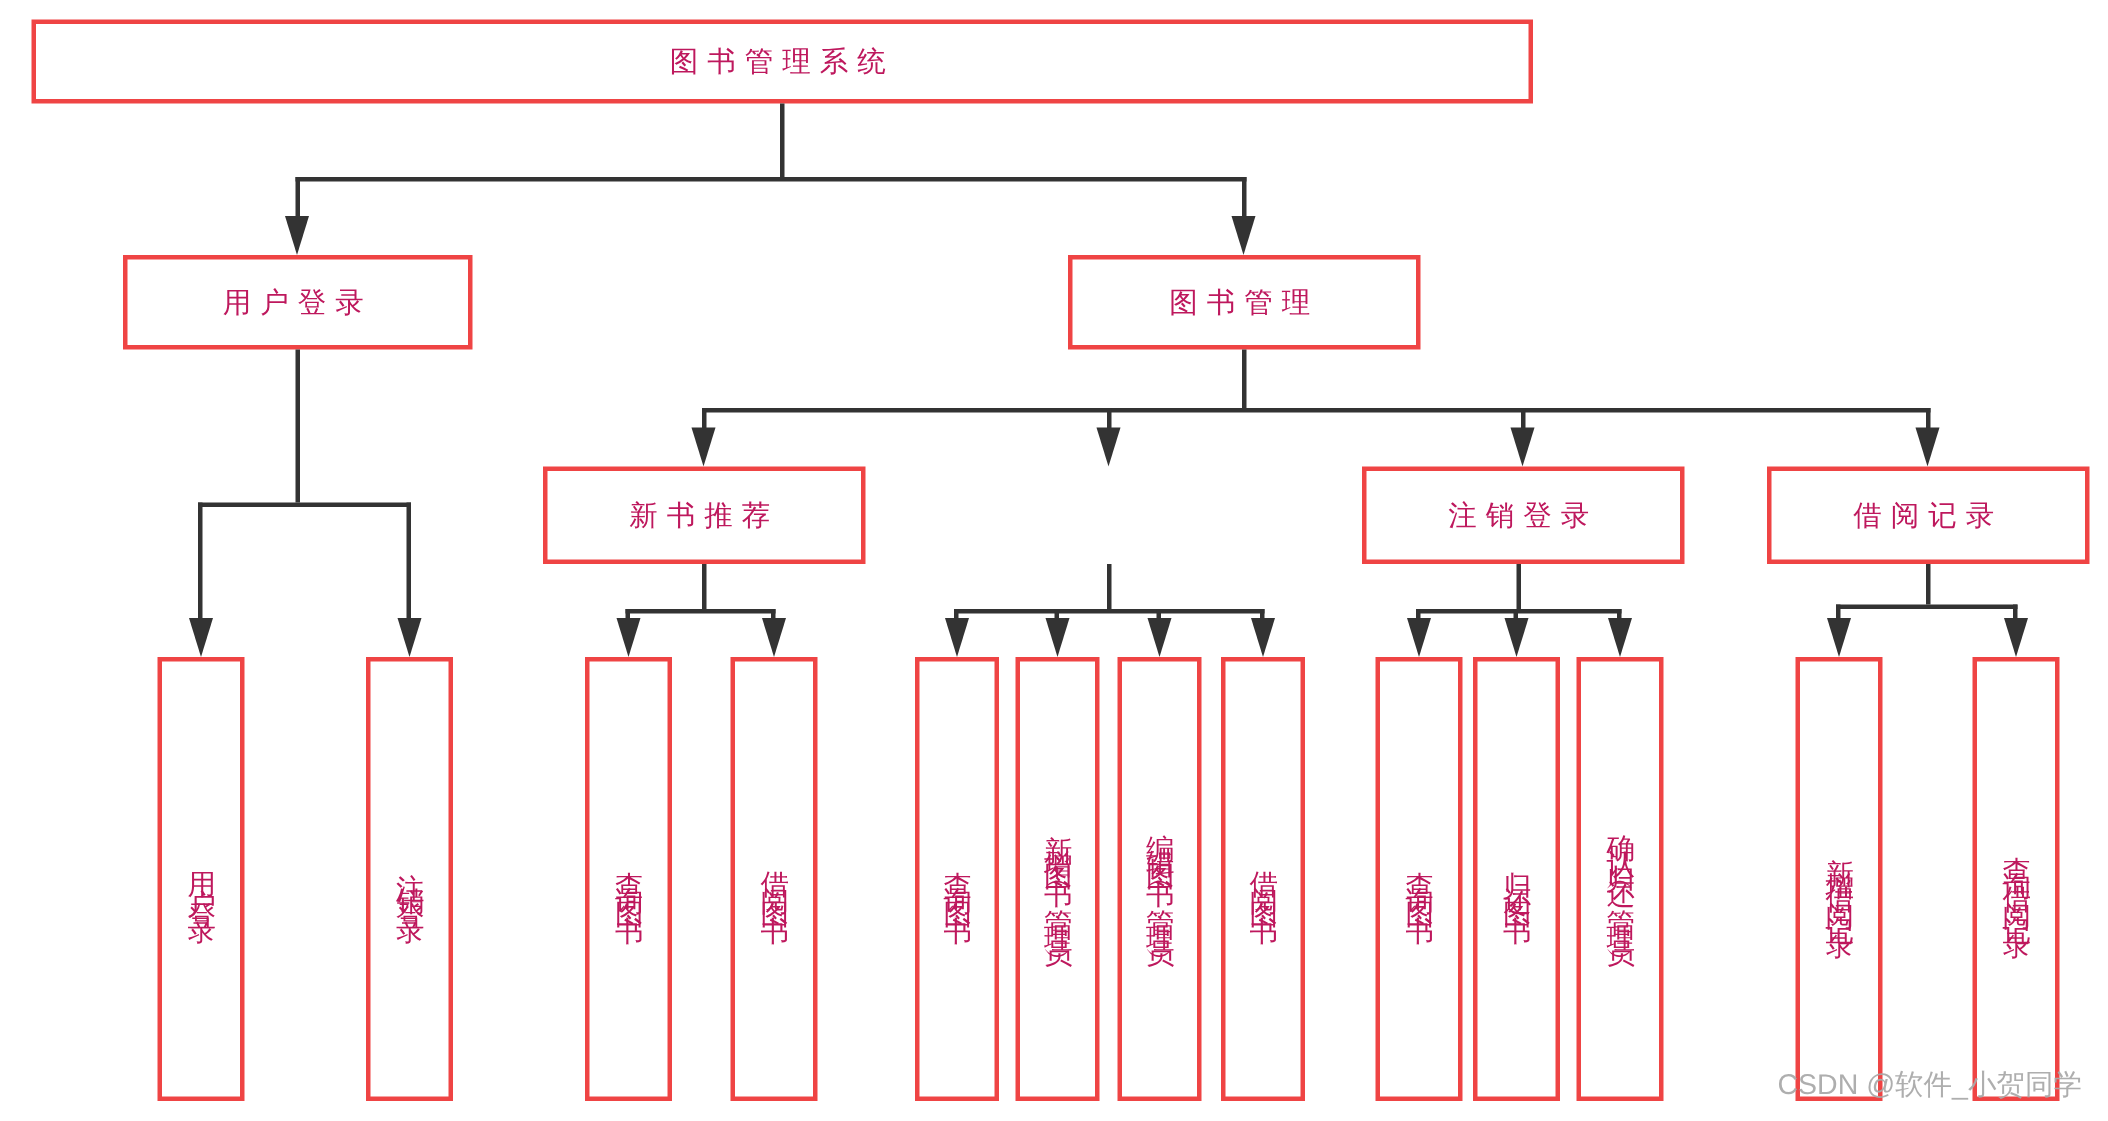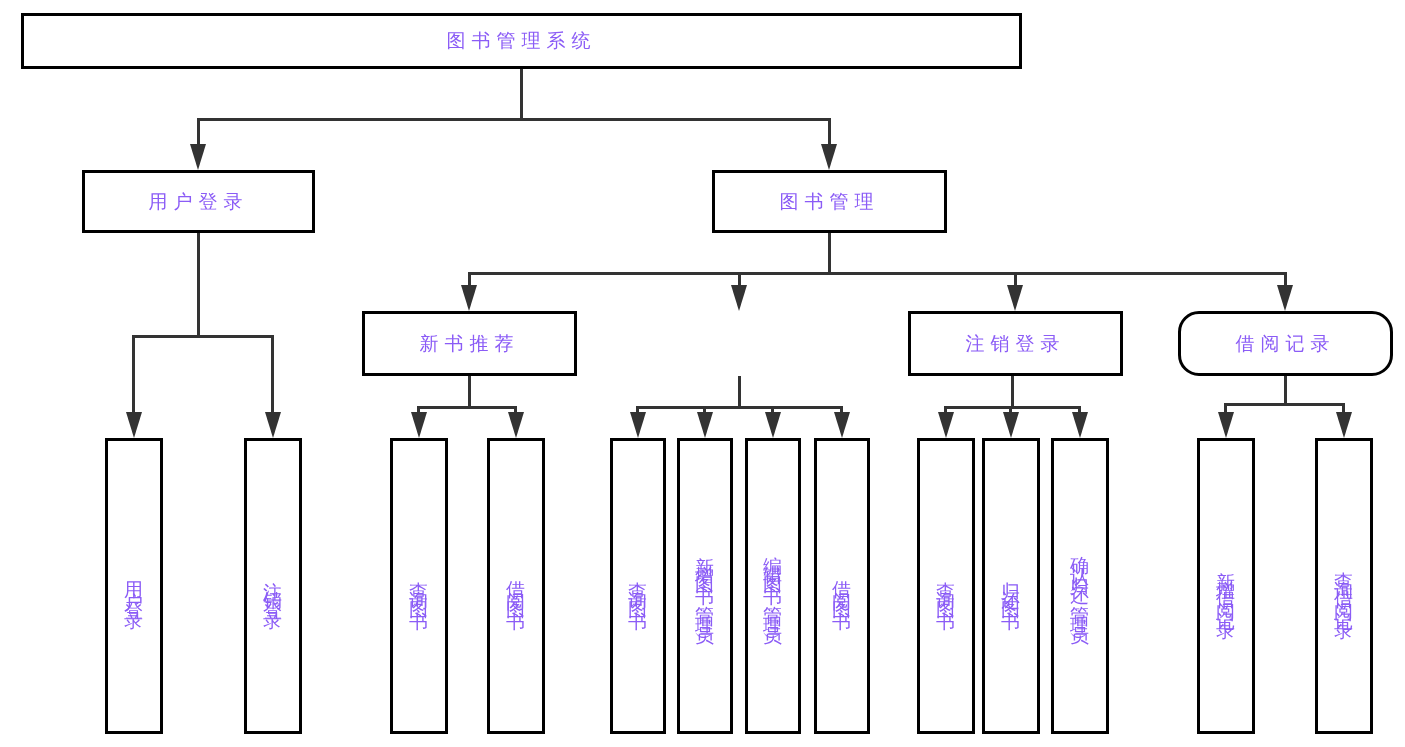--- a/index.html
+++ b/index.html
@@ -11,23 +11,23 @@
   #canvas {
     position: relative;
     width: 1405px;
     height: 747px;
     background: #ffffff;
     overflow: hidden;
   }
   .box {
     position: absolute;
     box-sizing: border-box;
-    border: 3px solid #000000;
+    border: 3px solid #ef4444;
     background: #ffffff;
-    color: #8b5cf6;
+    color: #be185d;
     display: flex;
     align-items: center;
     justify-content: center;
   }
   .hbox {
     font-size: 19px;
     letter-spacing: 6px;
     white-space: nowrap;
   }
   .vbox {
@@ -64,21 +64,21 @@
 
 <div id="canvas">
 
   <div class="box hbox" style="left:21px; top:13px; width:1001px; height:56px;">图书管理系统</div>
 
   <div class="box hbox" style="left:82px; top:170px; width:233px; height:63px;">用户登录</div>
   <div class="box hbox" style="left:362px; top:311px; width:215px; height:65px;">新书推荐</div>
 
   <div class="box hbox" style="left:712px; top:170px; width:235px; height:63px;">图书管理</div>
   <div class="box hbox" style="left:908px; top:311px; width:215px; height:65px;">注销登录</div>
-  <div class="box hbox" style="left:1178px; top:311px; width:215px; height:65px;border-radius:21px;">借阅记录</div>
+  <div class="box hbox" style="left:1178px; top:311px; width:215px; height:65px;">借阅记录</div>
 
   <div class="box vbox" style="left:105px; top:438px; width:58px; height:296px;">用户登录</div>
   <div class="box vbox" style="left:244px; top:438px; width:58px; height:296px;">注销登录</div>
 
   <div class="box vbox" style="left:390px; top:438px; width:58px; height:296px;">查询图书</div>
   <div class="box vbox" style="left:487px; top:438px; width:58px; height:296px;">借阅图书</div>
 
   <div class="box vbox" style="left:610px; top:438px; width:56px; height:296px;">查询图书</div>
   <div class="box vbox" style="left:677px; top:438px; width:56px; height:296px;">新增图书（管理员）</div>
   <div class="box vbox" style="left:745px; top:438px; width:56px; height:296px;">编辑图书（管理员）</div>
@@ -146,13 +146,14 @@
   <div class="arrowhead" style="left:630px;  top:412px;"></div>
   <div class="arrowhead" style="left:697px;  top:412px;"></div>
   <div class="arrowhead" style="left:765px;  top:412px;"></div>
   <div class="arrowhead" style="left:834px;  top:412px;"></div>
   <div class="arrowhead" style="left:938px;  top:412px;"></div>
   <div class="arrowhead" style="left:1003px; top:412px;"></div>
   <div class="arrowhead" style="left:1072px; top:412px;"></div>
   <div class="arrowhead" style="left:1218px; top:412px;"></div>
   <div class="arrowhead" style="left:1336px; top:412px;"></div>
 
+  <div class="watermark">CSDN @软件_小贺同学</div>
 </div>
 
 </body></html>

